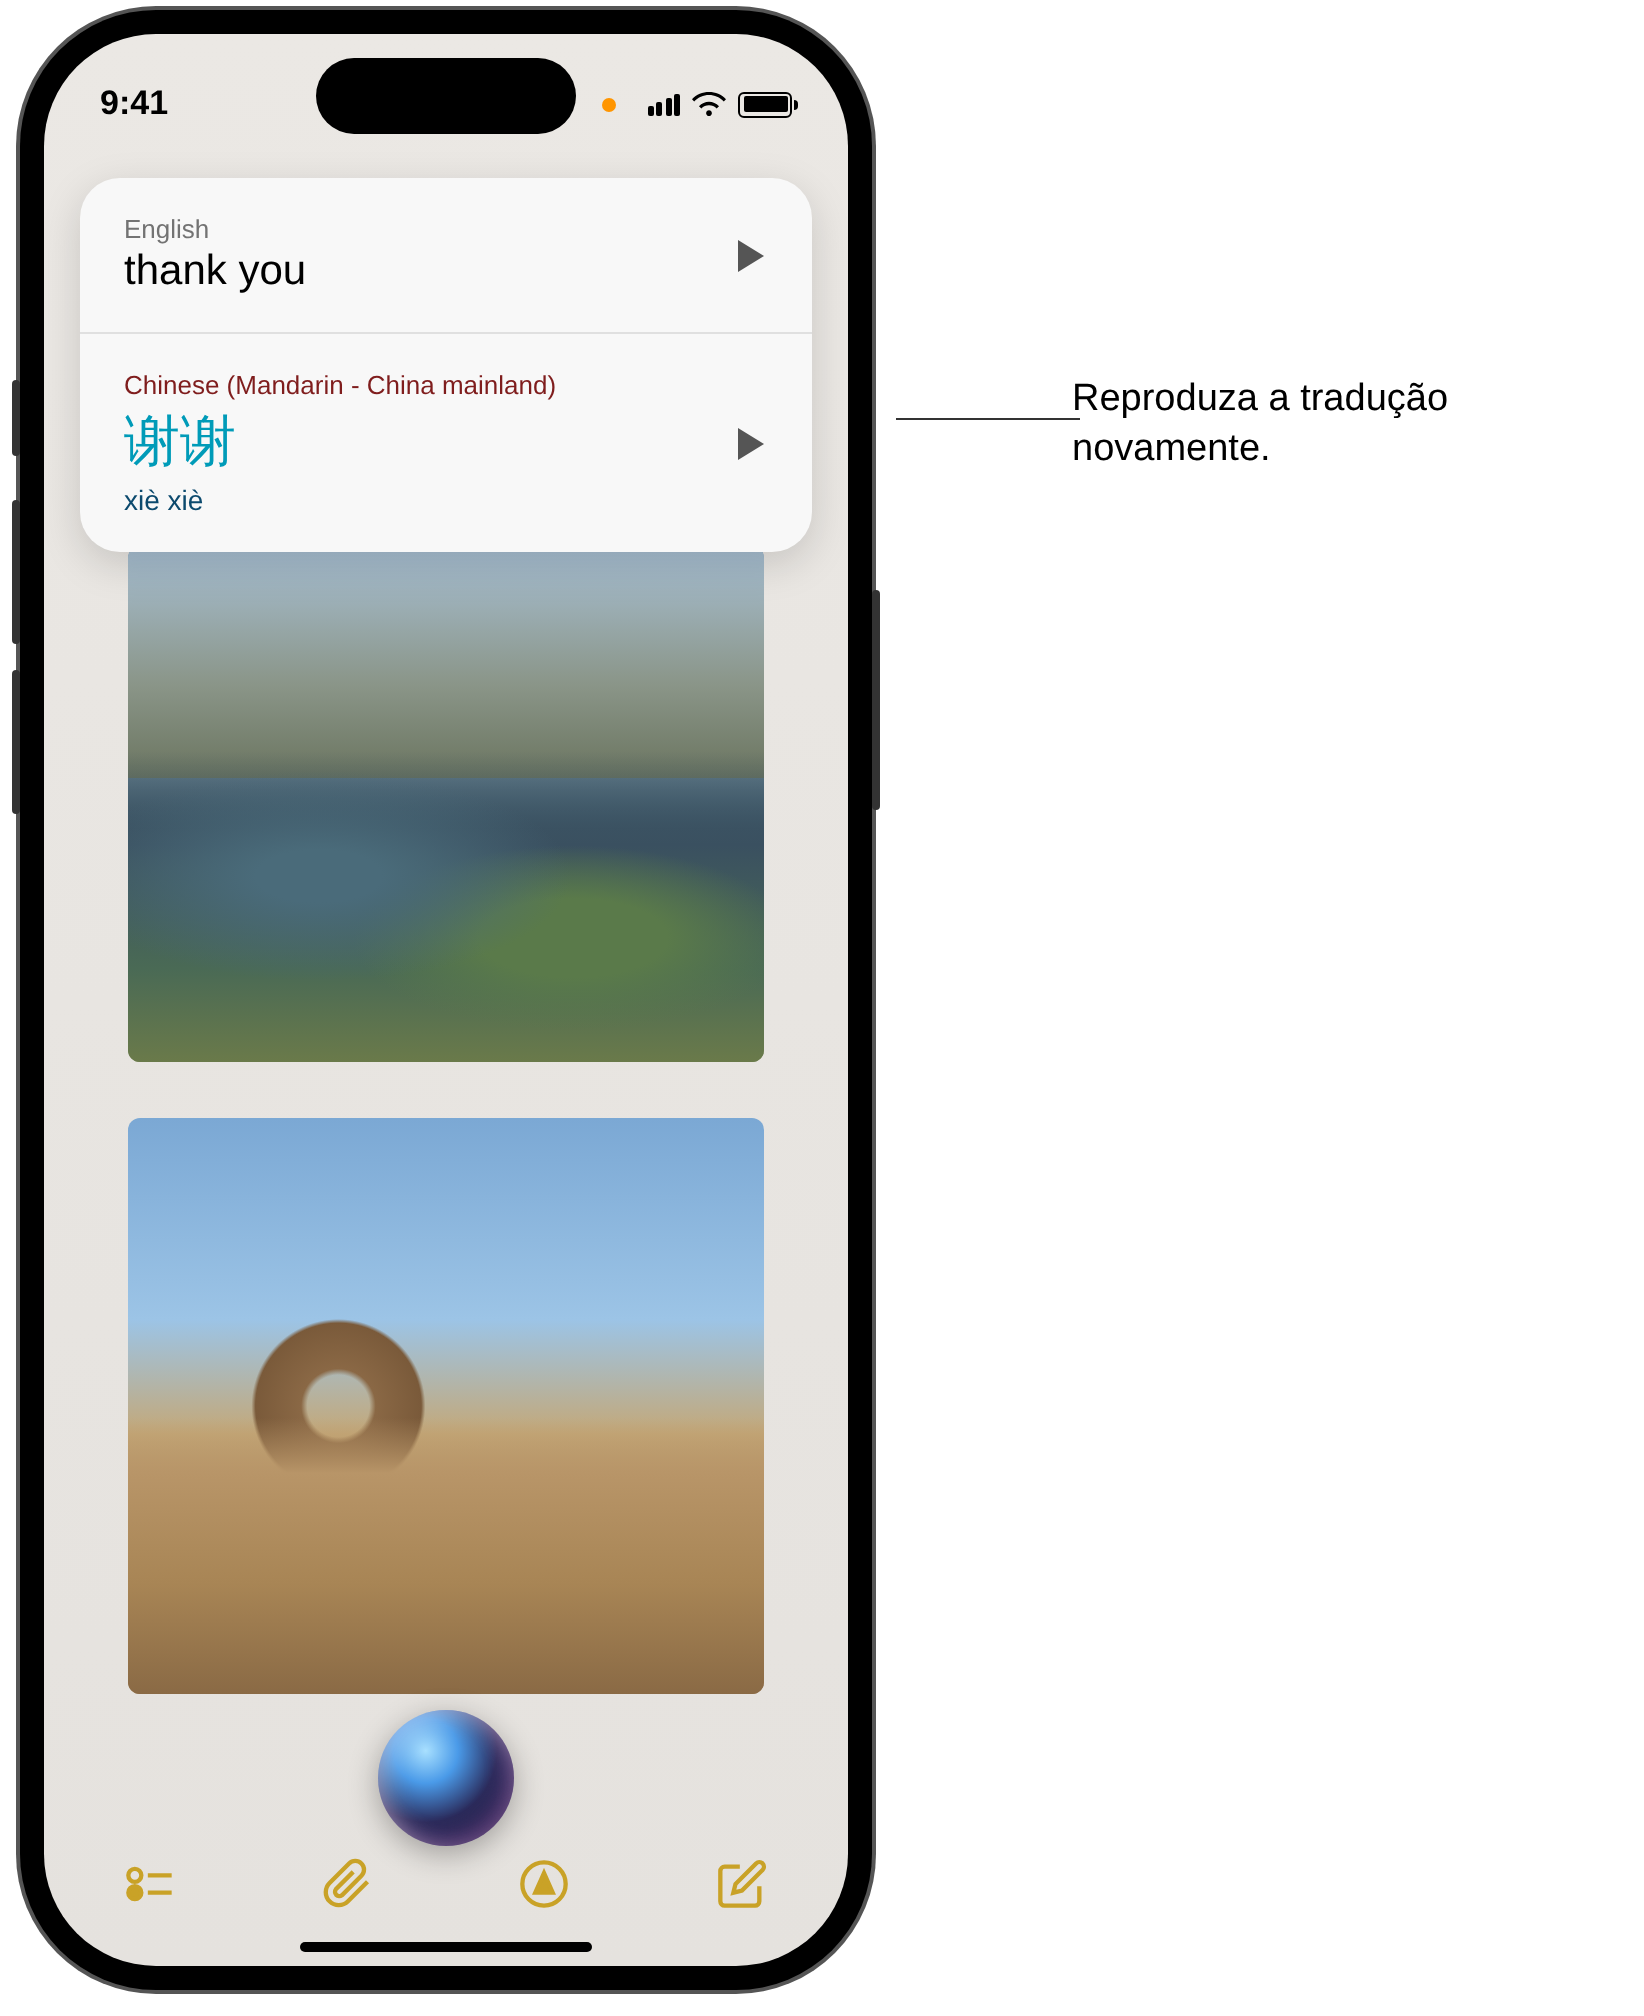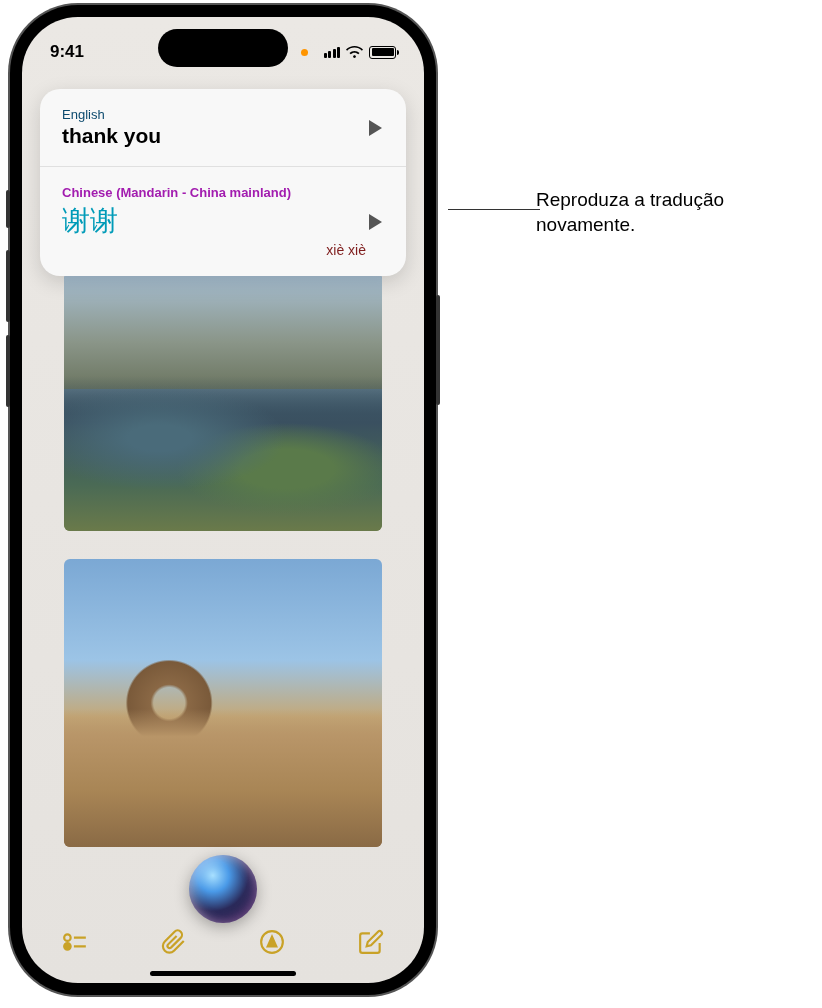--- a/index.html
+++ b/index.html
@@ -171,42 +171,41 @@
       align-items: center;
     }
     .translation-section.top {
       border-bottom: 1px solid #e0e0e0;
     }
     .translation-text-block {
       flex: 1;
     }
     .lang-label {
       font-size: 13px;
-      color: #0c4a6e;
+      color: #737373;
       margin-bottom: 2px;
     }
     .lang-label.cyan {
-      color: #a21caf;
-      font-weight: 700;
+      color: #7f1d1d;
+      font-weight: 400;
     }
     .source-text {
       font-size: 21px;
-      font-weight: 700;
+      font-weight: 400;
       color: #000;
     }
     .target-text {
       font-size: 28px;
       font-weight: 500;
       color: #009bb8;
       margin: 2px 0;
     }
     .romanization {
       font-size: 14px;
-      color: #7f1d1d;
-      text-align: right;
+      color: #0c4a6e;
     }
     .play-button {
       width: 18px;
       height: 18px;
       display: flex;
       align-items: center;
       justify-content: center;
     }
     .play-triangle {
       width: 0;

